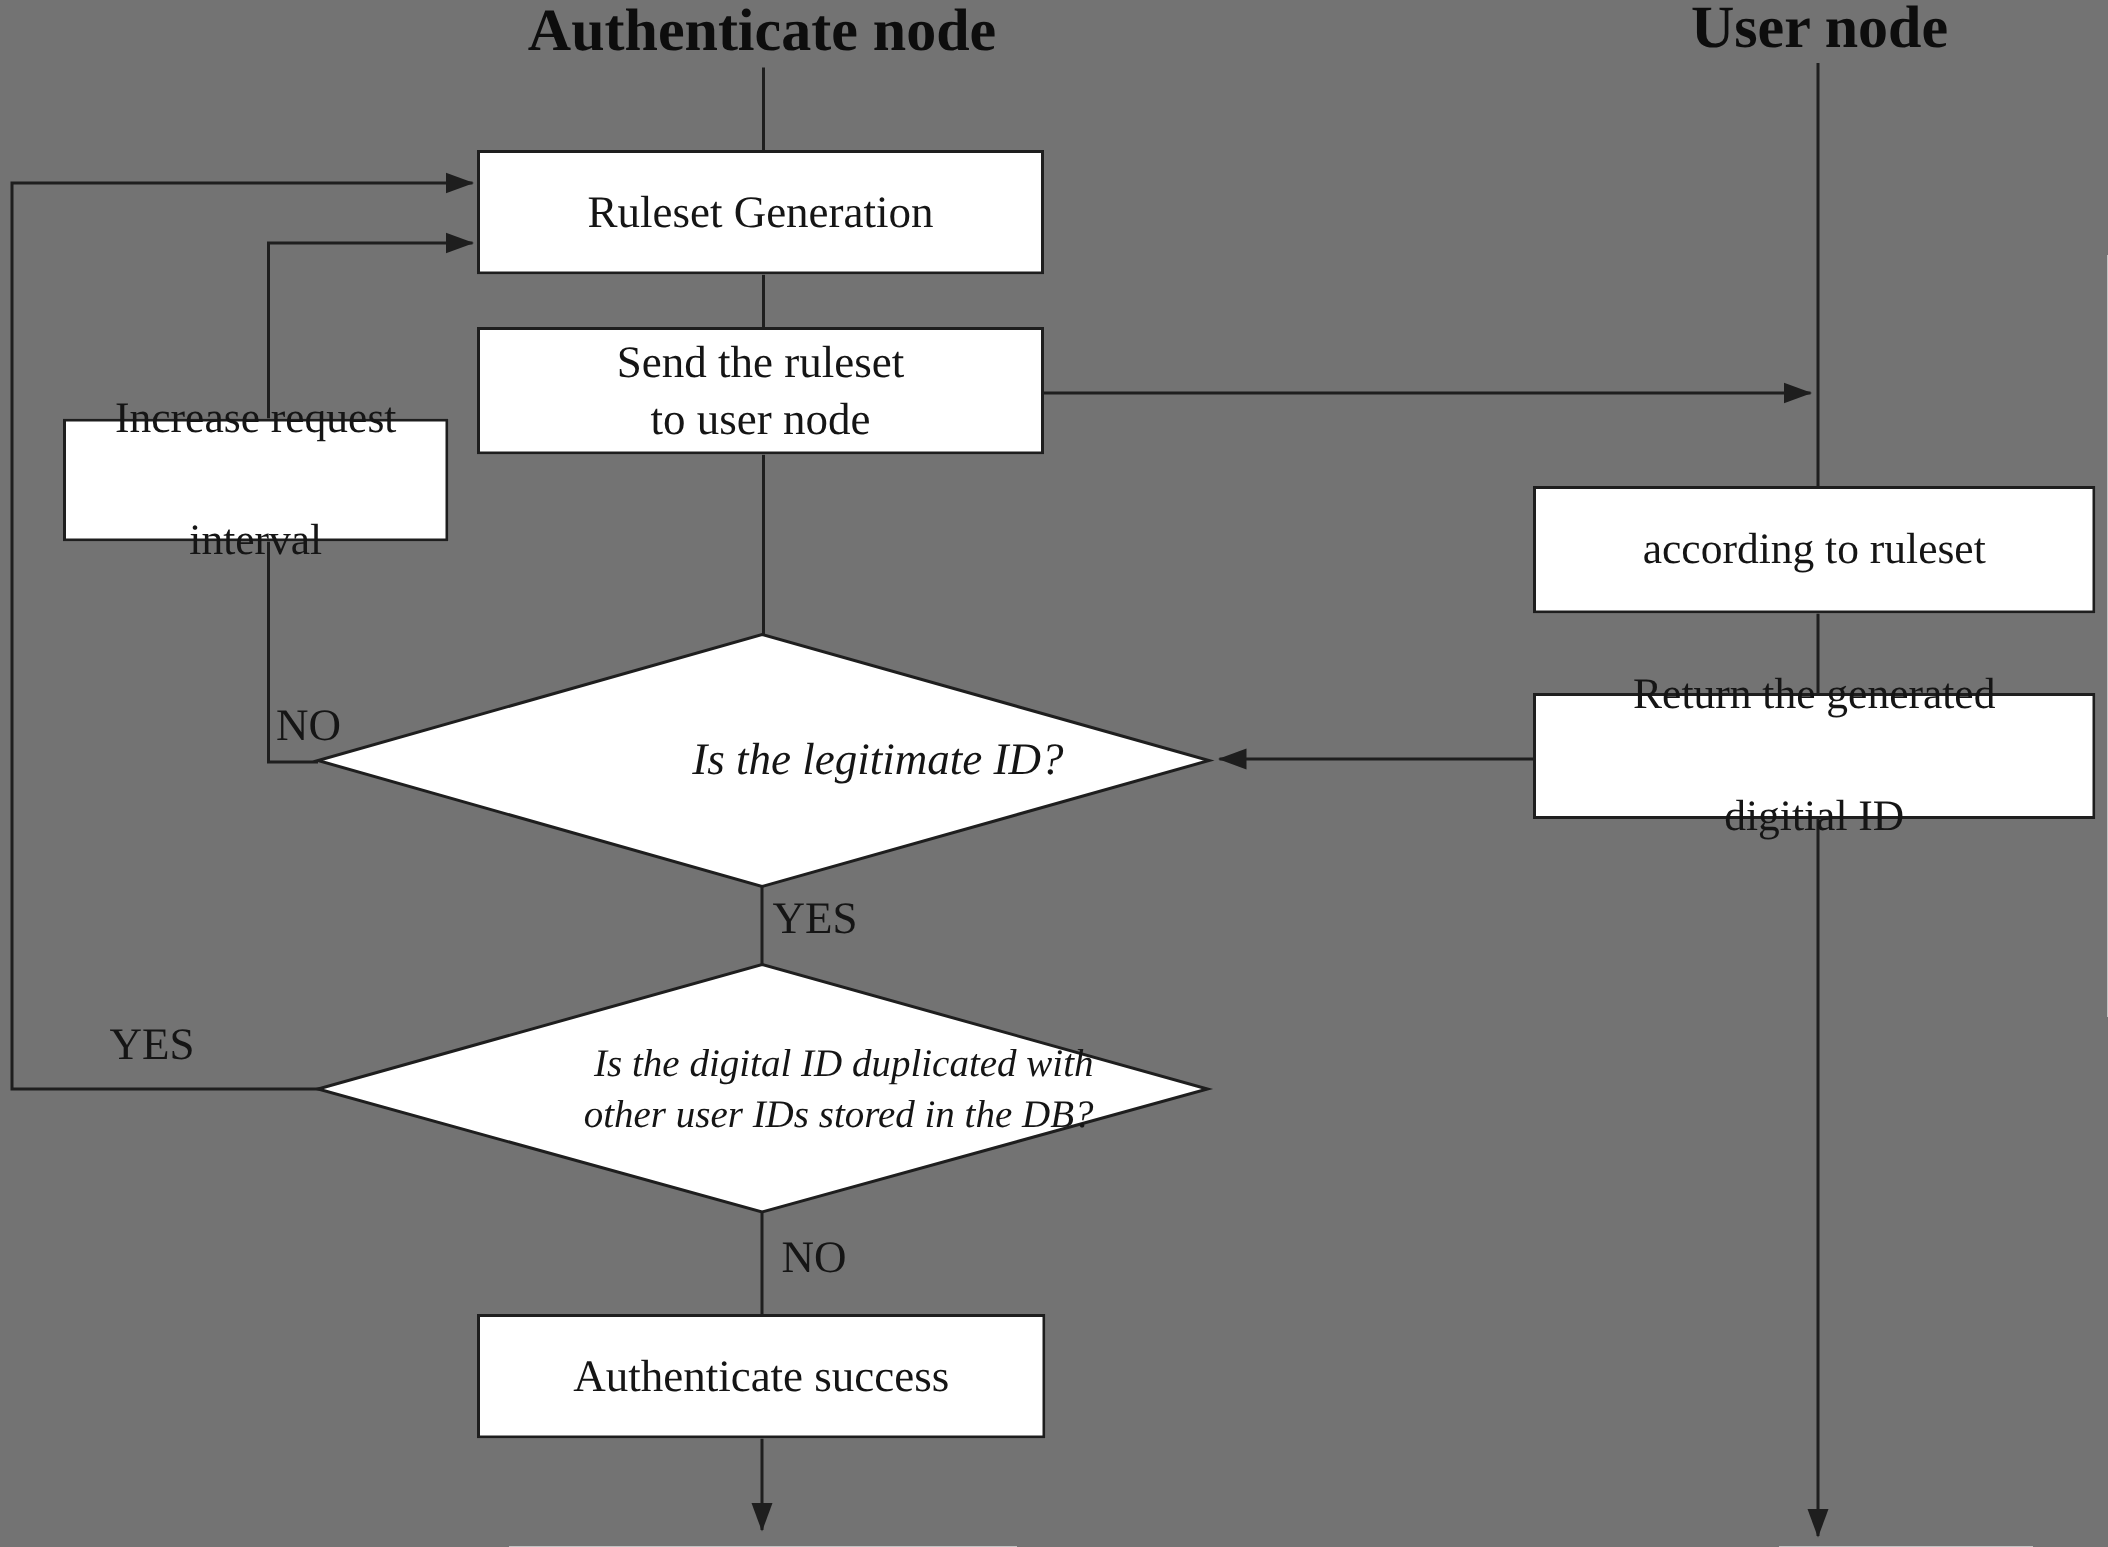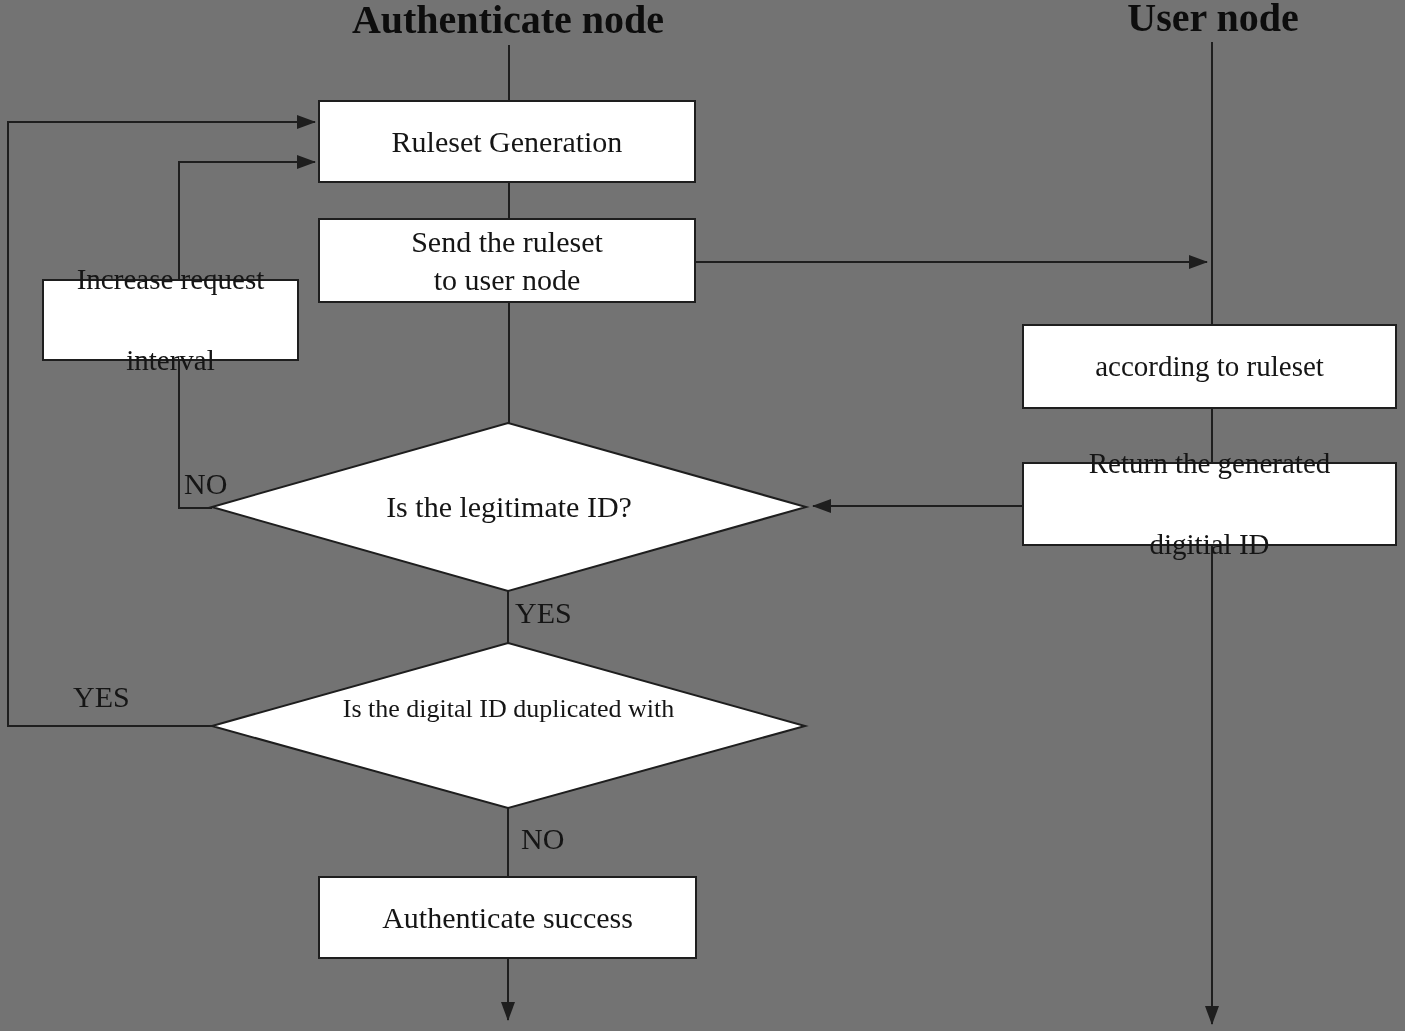--- a/index.html
+++ b/index.html
@@ -30,23 +30,24 @@
     flex-direction: column;
     align-items: center;
     justify-content: center;
     text-align: center;
     font-size: 30px;
     line-height: 38px;
   }
   .node.small-text { font-size: 29px; line-height: 37px; gap: 44px; }
   .diamond-text {
     position: absolute;
-    text-align: center;
+    text-align: right;
     font-size: 30px;
     line-height: 38px;
+    font-style: italic;
   }
   .diamond-text.two-line { font-size: 26px; line-height: 34px; }
   .branch-label {
     position: absolute;
     font-size: 30px;
     line-height: 32px;
     text-align: center;
   }
   
   #title-auth   { left: 308px; top: -2px;  width: 400px; }
@@ -120,20 +121,21 @@
   </div>
 
   <div class="node" id="box-success">
     <span>Authenticate success</span>
   </div>
 
   <div class="diamond-text" id="d1-text">Is the legitimate ID?</div>
 
   <div class="diamond-text two-line" id="d2-text">
     <div>Is the digital ID duplicated with</div>
+    <div>other user IDs stored in the DB?</div>
   </div>
 
   <div class="branch-label" id="lbl-no1">NO</div>
   <div class="branch-label" id="lbl-yes1">YES</div>
   <div class="branch-label" id="lbl-yes2">YES</div>
   <div class="branch-label" id="lbl-no2">NO</div>
 
 </div>
 
 </body></html>

